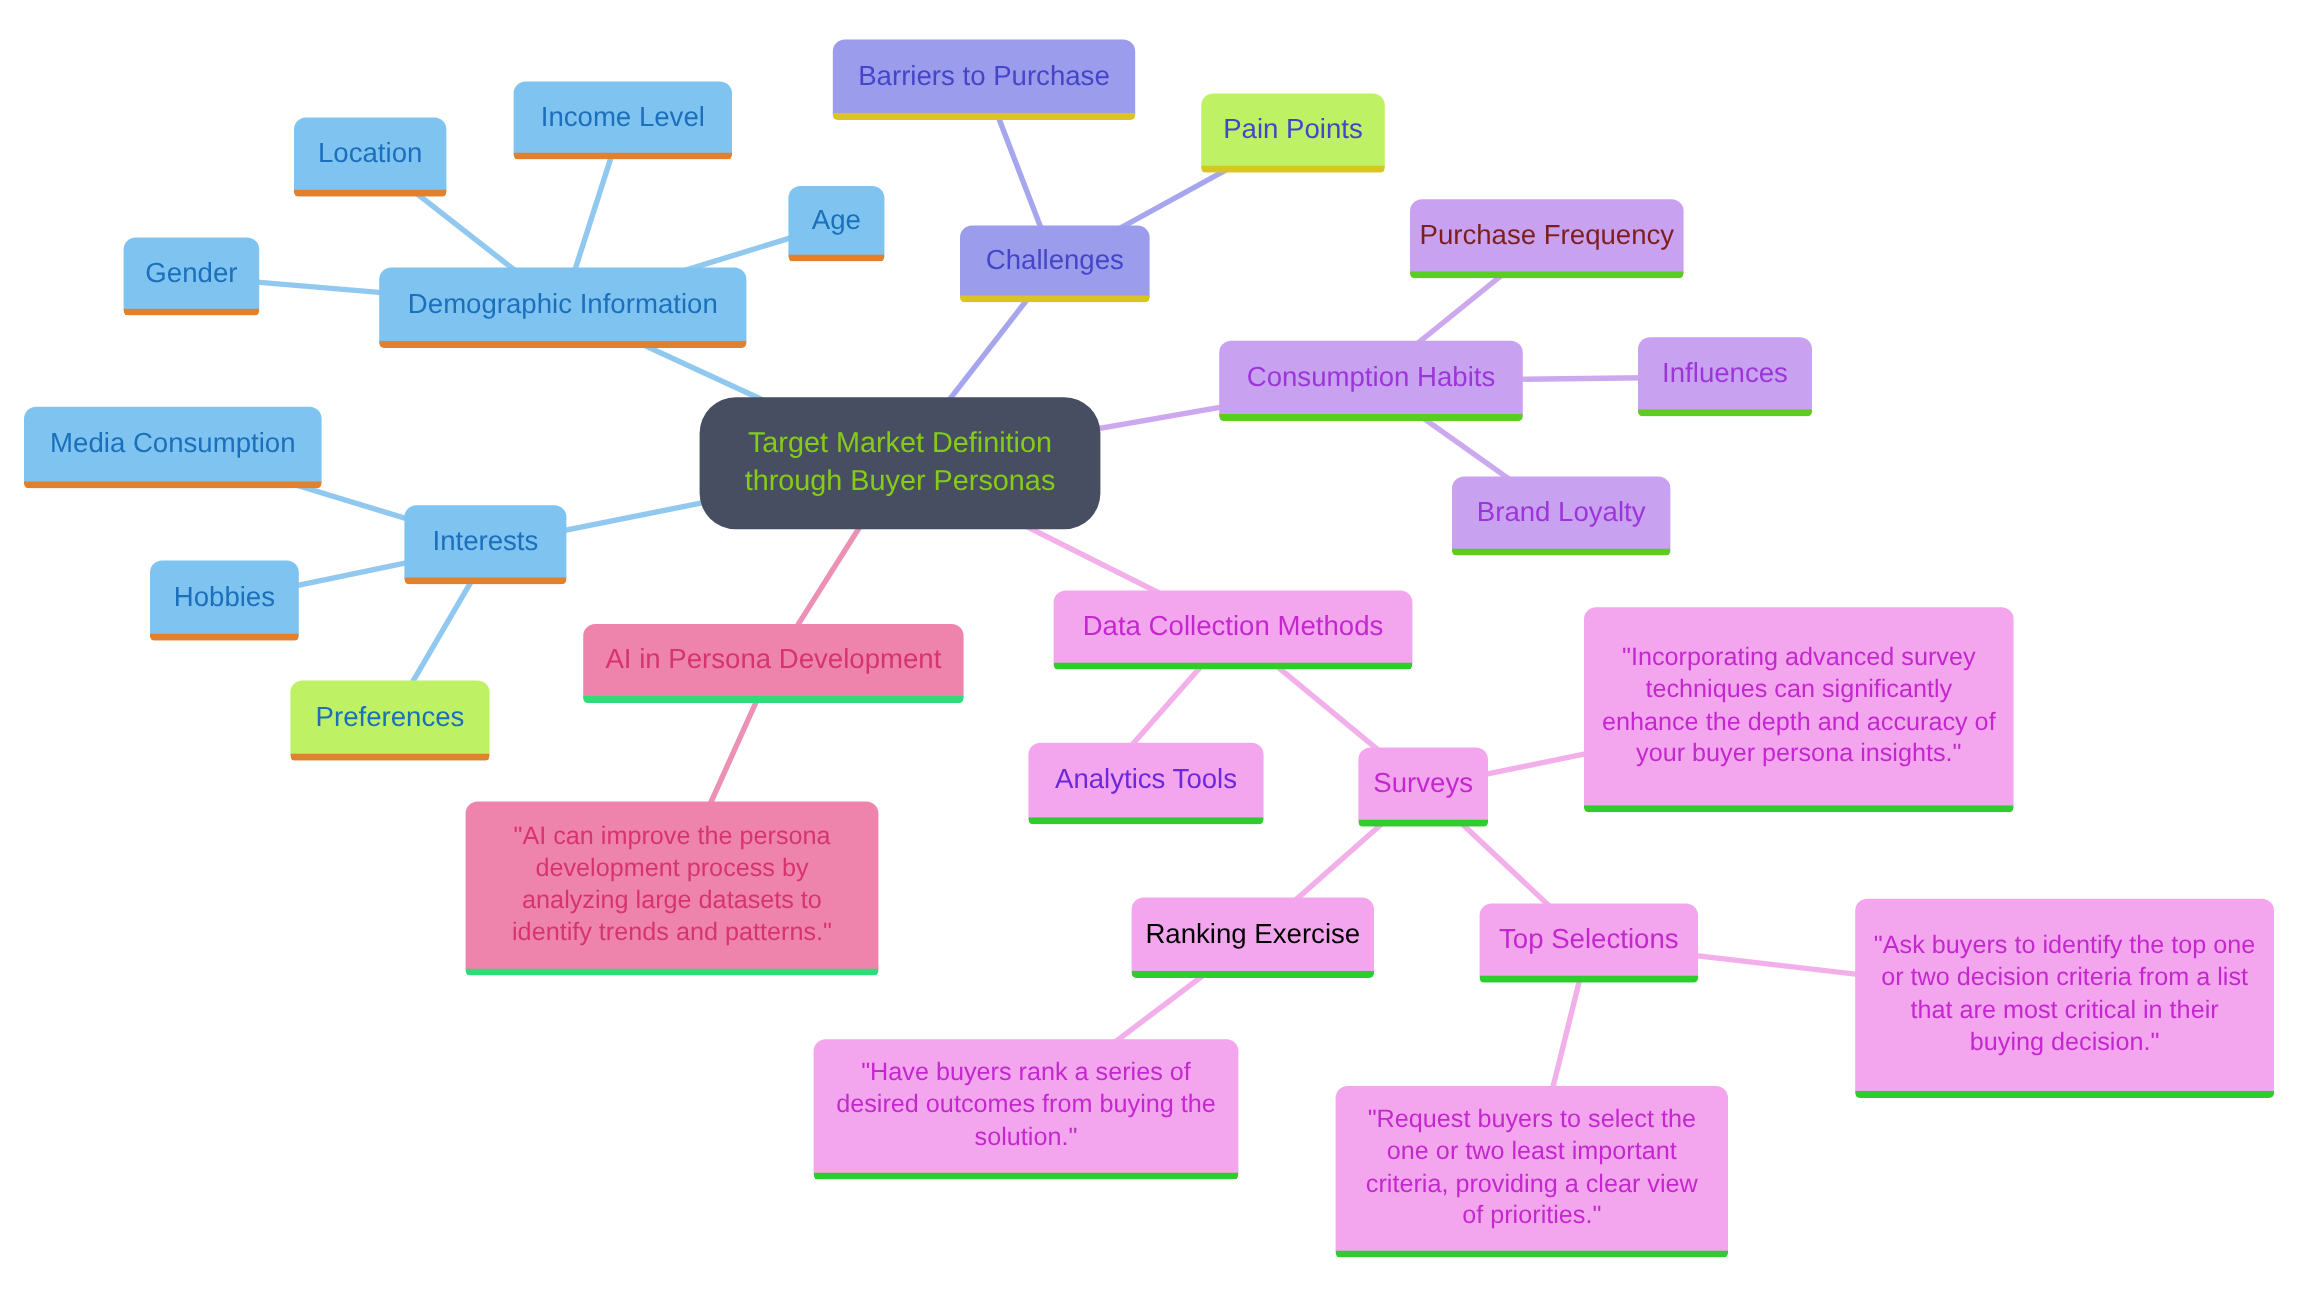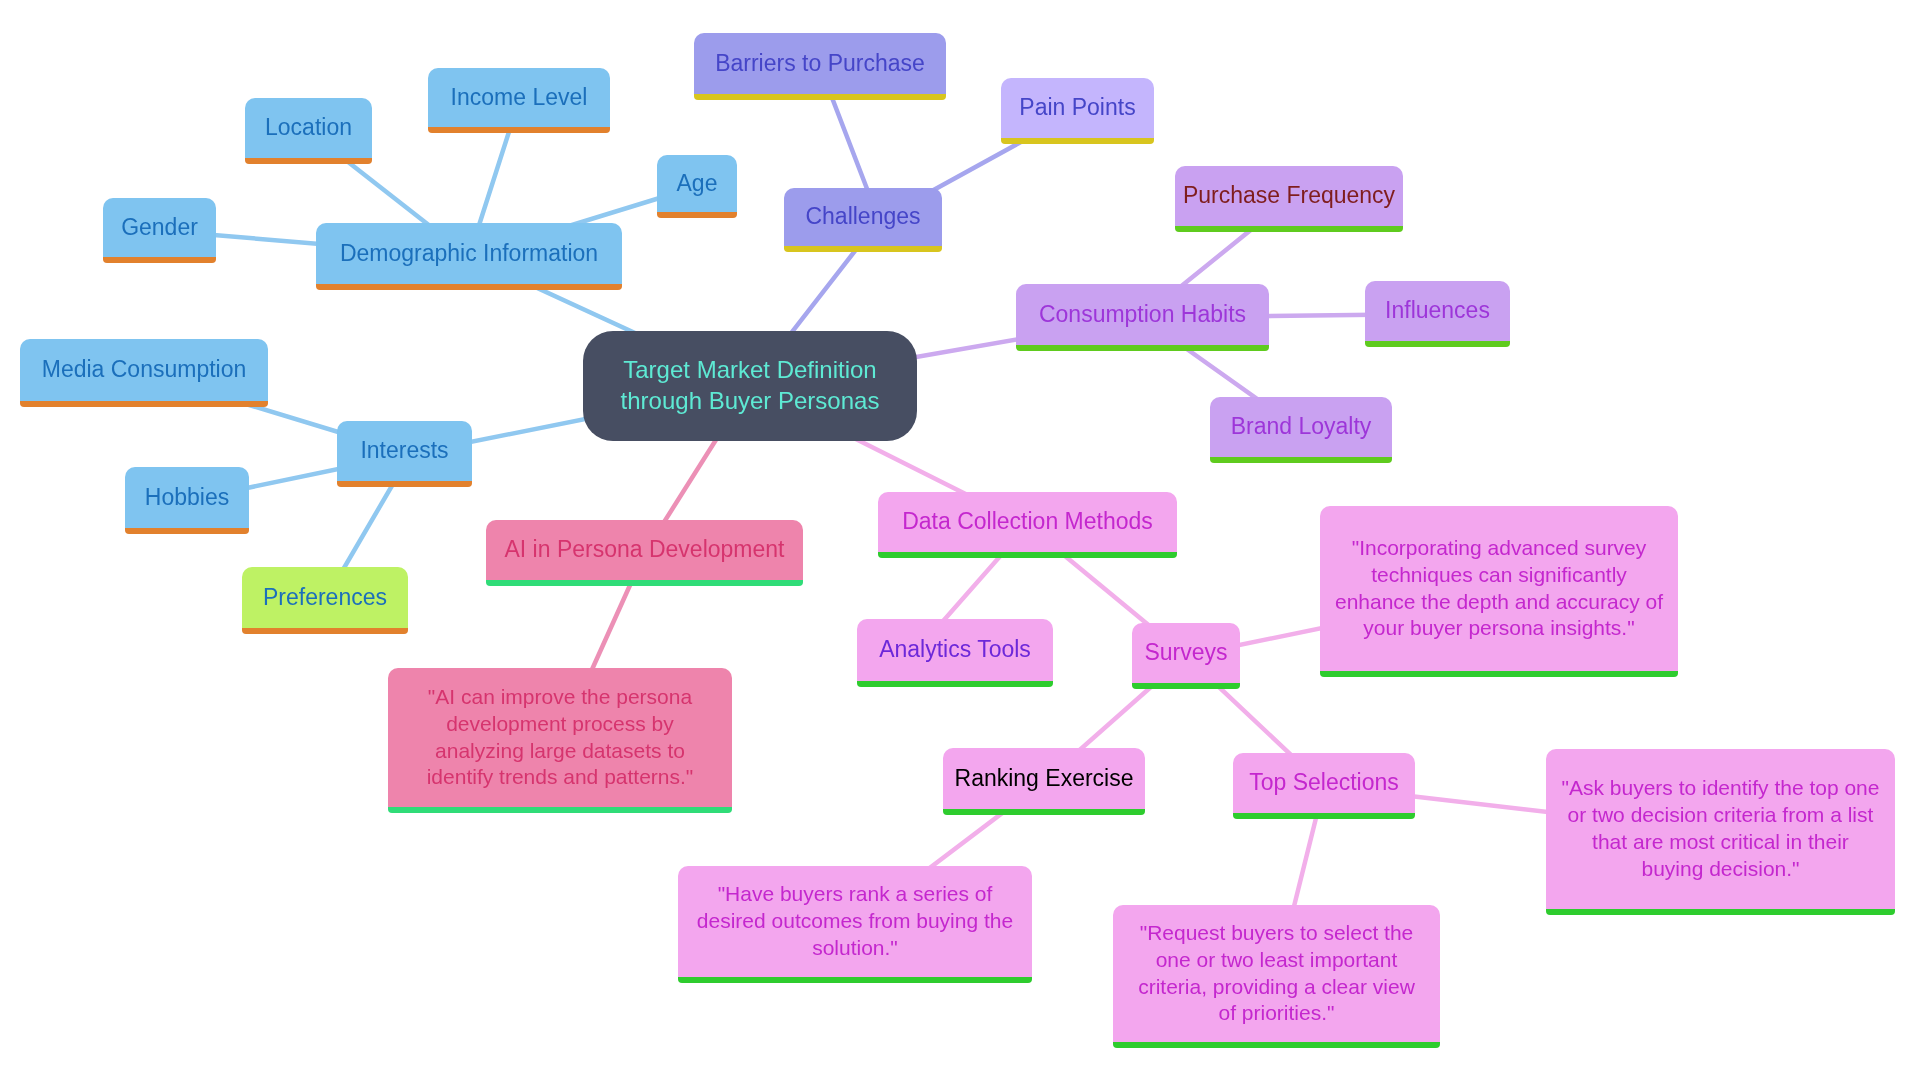--- a/index.html
+++ b/index.html
@@ -59,33 +59,33 @@
       <line x1="1499" y1="591.5" x2="1186" y2="656" stroke="#F2AFEA" stroke-width="4.5" stroke-linecap="round"></line>
       <line x1="1044" y1="781.5" x2="1186" y2="656" stroke="#F2AFEA" stroke-width="4.5" stroke-linecap="round"></line>
       <line x1="1324" y1="786" x2="1186" y2="656" stroke="#F2AFEA" stroke-width="4.5" stroke-linecap="round"></line>
       <line x1="855" y1="924.5" x2="1044" y2="781.5" stroke="#F2AFEA" stroke-width="4.5" stroke-linecap="round"></line>
       <line x1="1720.5" y1="832" x2="1324" y2="786" stroke="#F2AFEA" stroke-width="4.5" stroke-linecap="round"></line>
       <line x1="1276.5" y1="976.5" x2="1324" y2="786" stroke="#F2AFEA" stroke-width="4.5" stroke-linecap="round"></line>
       <line x1="644.5" y1="553" x2="750" y2="386" stroke="#EC90B6" stroke-width="4.5" stroke-linecap="round"></line>
       <line x1="560" y1="740.5" x2="644.5" y2="553" stroke="#EC90B6" stroke-width="4.5" stroke-linecap="round"></line>
     </svg>
 
-<div class="node central" style="left: 583px; top: 331px; width: 334px; height: 110px; background: rgb(71, 78, 98); color: #5eead4;">Target Market Definition through Buyer Personas</div>
+<div class="node central" style="left: 583px; top: 331px; width: 334px; height: 110px; background: rgb(71, 78, 98); color: #84cc16;">Target Market Definition through Buyer Personas</div>
     <div class="node label" style="left: 316px; top: 223px; width: 306px; height: 67px; background: rgb(127, 196, 240); color: rgb(27, 111, 187); border-bottom: 6px solid rgb(226, 129, 45);">Demographic Information</div>
     <div class="node label" style="left: 103px; top: 198px; width: 113px; height: 65px; background: rgb(127, 196, 240); color: rgb(27, 111, 187); border-bottom: 6px solid rgb(226, 129, 45);">Gender</div>
     <div class="node label" style="left: 245px; top: 98px; width: 127px; height: 66px; background: rgb(127, 196, 240); color: rgb(27, 111, 187); border-bottom: 6px solid rgb(226, 129, 45);">Location</div>
     <div class="node label" style="left: 428px; top: 68px; width: 182px; height: 65px; background: rgb(127, 196, 240); color: rgb(27, 111, 187); border-bottom: 6px solid rgb(226, 129, 45);">Income Level</div>
     <div class="node label" style="left: 657px; top: 155px; width: 80px; height: 63px; background: rgb(127, 196, 240); color: rgb(27, 111, 187); border-bottom: 6px solid rgb(226, 129, 45);">Age</div>
     <div class="node label" style="left: 337px; top: 421px; width: 135px; height: 66px; background: rgb(127, 196, 240); color: rgb(27, 111, 187); border-bottom: 6px solid rgb(226, 129, 45);">Interests</div>
     <div class="node label" style="left: 20px; top: 339px; width: 248px; height: 68px; background: rgb(127, 196, 240); color: rgb(27, 111, 187); border-bottom: 6px solid rgb(226, 129, 45);">Media Consumption</div>
     <div class="node label" style="left: 125px; top: 467px; width: 124px; height: 67px; background: rgb(127, 196, 240); color: rgb(27, 111, 187); border-bottom: 6px solid rgb(226, 129, 45);">Hobbies</div>
     <div class="node label" style="left: 242px; top: 567px; width: 166px; height: 67px; background: #bef264; color: rgb(27, 111, 187); border-bottom: 6px solid rgb(226, 129, 45);">Preferences</div>
-    <div class="node label" style="left: 784px; top: 188px; width: 158px; height: 64px; background: rgb(156, 156, 236); color: rgb(69, 69, 200); border-bottom: 6px solid rgb(216, 197, 30);">Challenges</div>
+    <div class="node label" style="left: 800px; top: 188px; width: 158px; height: 64px; background: rgb(156, 156, 236); color: rgb(69, 69, 200); border-bottom: 6px solid rgb(216, 197, 30);">Challenges</div>
     <div class="node label" style="left: 694px; top: 33px; width: 252px; height: 67px; background: rgb(156, 156, 236); color: rgb(69, 69, 200); border-bottom: 6px solid rgb(216, 197, 30);">Barriers to Purchase</div>
-    <div class="node label" style="left: 1001px; top: 78px; width: 153px; height: 66px; background: #c4b5fd; color: rgb(69, 69, 200); border-bottom: 6px solid rgb(216, 197, 30);">Pain Points</div>
+    <div class="node label" style="left: 1001px; top: 78px; width: 153px; height: 66px; background: #bef264; color: rgb(69, 69, 200); border-bottom: 6px solid rgb(216, 197, 30);">Pain Points</div>
     <div class="node label" style="left: 1016px; top: 284px; width: 253px; height: 67px; background: rgb(201, 161, 241); color: rgb(157, 54, 217); border-bottom: 6px solid rgb(95, 203, 30);">Consumption Habits</div>
     <div class="node label" style="left: 1175px; top: 166px; width: 228px; height: 66px; background: rgb(201, 161, 241); color: #7f1d1d; border-bottom: 6px solid rgb(95, 203, 30);">Purchase Frequency</div>
     <div class="node label" style="left: 1365px; top: 281px; width: 145px; height: 66px; background: rgb(201, 161, 241); color: rgb(157, 54, 217); border-bottom: 6px solid rgb(95, 203, 30);">Influences</div>
     <div class="node label" style="left: 1210px; top: 397px; width: 182px; height: 66px; background: rgb(201, 161, 241); color: rgb(157, 54, 217); border-bottom: 6px solid rgb(95, 203, 30);">Brand Loyalty</div>
     <div class="node label" style="left: 878px; top: 492px; width: 299px; height: 66px; background: rgb(243, 166, 238); color: rgb(196, 39, 206); border-bottom: 6px solid rgb(46, 204, 46);">Data Collection Methods</div>
     <div class="node label" style="left: 857px; top: 619px; width: 196px; height: 68px; background: rgb(243, 166, 238); color: #6d28d9; border-bottom: 6px solid rgb(46, 204, 46);">Analytics Tools</div>
     <div class="node label" style="left: 1132px; top: 623px; width: 108px; height: 66px; background: rgb(243, 166, 238); color: rgb(196, 39, 206); border-bottom: 6px solid rgb(46, 204, 46);">Surveys</div>
     <div class="node quote" style="left: 1320px; top: 506px; width: 358px; height: 171px; background: rgb(243, 166, 238); color: rgb(196, 39, 206); border-bottom: 6px solid rgb(46, 204, 46);">"Incorporating advanced survey techniques can significantly enhance the depth and accuracy of your buyer persona insights."</div>
     <div class="node label" style="left: 943px; top: 748px; width: 202px; height: 67px; background: rgb(243, 166, 238); color: #000000; border-bottom: 6px solid rgb(46, 204, 46);">Ranking Exercise</div>
     <div class="node label" style="left: 1233px; top: 753px; width: 182px; height: 66px; background: rgb(243, 166, 238); color: rgb(196, 39, 206); border-bottom: 6px solid rgb(46, 204, 46);">Top Selections</div>

